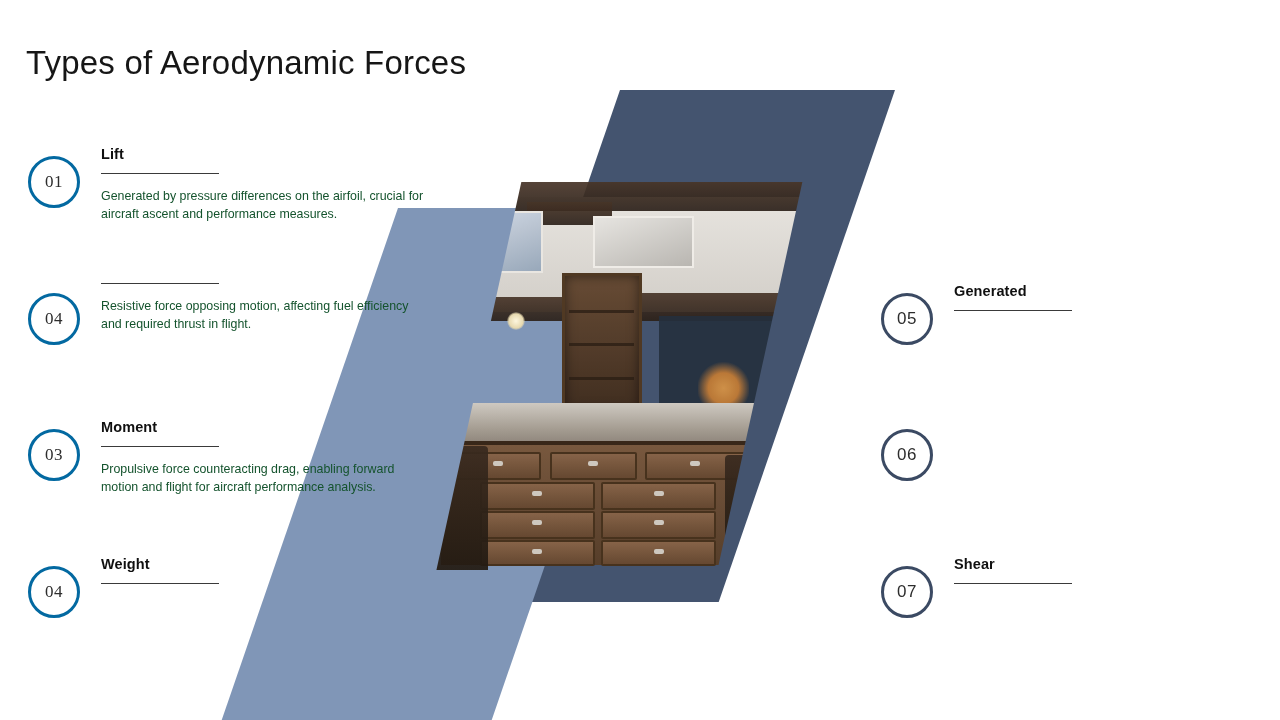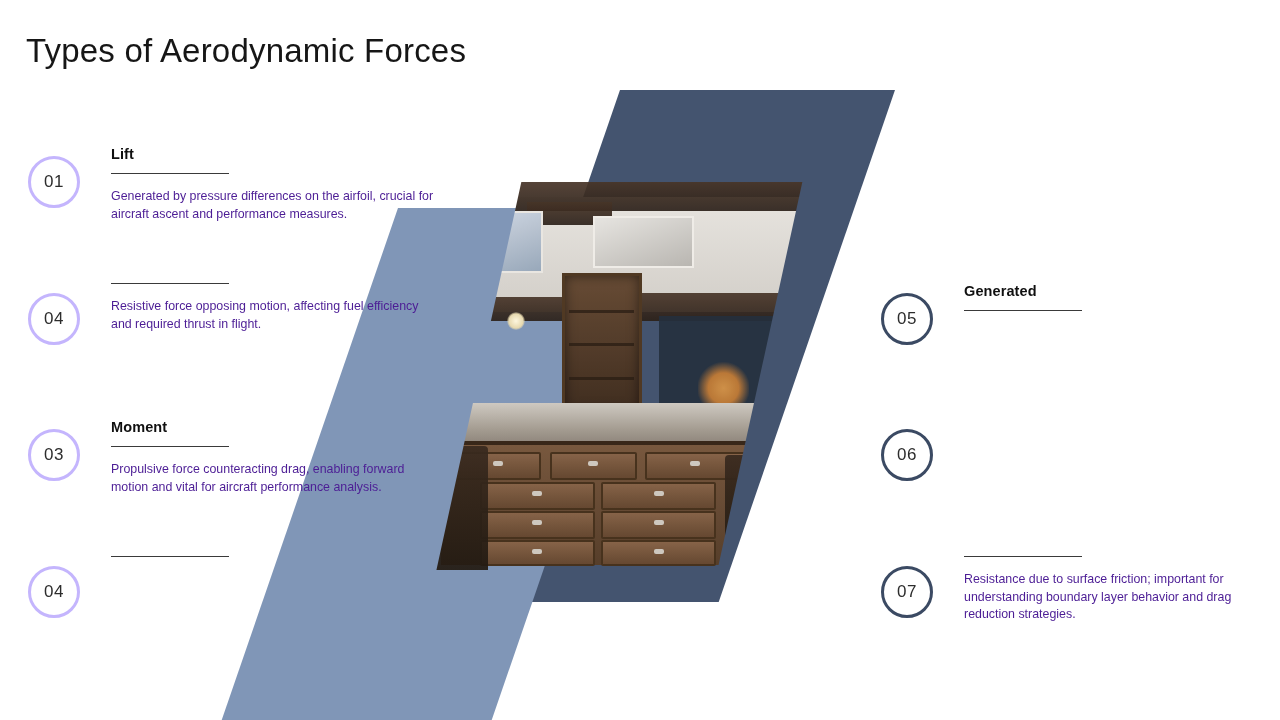--- a/index.html
+++ b/index.html
@@ -13,21 +13,21 @@
     position: relative;
     overflow: hidden;
     font-family: "Liberation Sans", sans-serif;
     color: #1a1a1a;
   }
 
   
   .slide-title {
     position: absolute;
     left: 26px;
-    top: 10px;
+    top: 22px;
     font-size: 33px;
     font-weight: 400;
     letter-spacing: 0.2px;
     color: #161616;
     white-space: nowrap;
   }
 
   
   .shape-layer {
     position: absolute;
@@ -166,44 +166,44 @@
     border-radius: 50%;
     display: flex;
     align-items: center;
     justify-content: center;
     font-size: 17px;
     letter-spacing: 0.5px;
     color: #2d2d2d;
     background: #ffffff;
     box-sizing: border-box;
   }
-  .badge.light { border: 3px solid #c4b5fd; }
+  .badge.light { border: 3px solid #0369a1; font-family: Liberation Serif, serif; }
   .badge.dark  { border: 3px solid #3b4a63; }
 
   .item-body {
-    margin-left: 31px;
+    margin-left: 21px;
     width: 320px;
   }
   .item-title {
     font-size: 14.5px;
     font-weight: bold;
     color: #101010;
     margin: 0 0 11px 0;
     letter-spacing: 0.1px;
   }
   .item-rule {
     width: 118px;
     height: 1px;
     background: #3a3a3a;
     margin-bottom: 14px;
   }
   .item-desc {
     font-size: 12.4px;
     line-height: 1.42;
-    color: #4c1d95;
+    color: #14532d;
     margin: 0;
   }
   .col-left .item-body { width: 325px; }
   .col-right .item-body { width: 312px; }
 
   
   #item-01 { left: 28px; top: 146px; }
   #item-02 { left: 28px; top: 283px; }
   #item-03 { left: 28px; top: 419px; }
   #item-04 { left: 28px; top: 556px; }
@@ -292,42 +292,43 @@
     <div class="item-rule"></div>
     <p class="item-desc">Resistive force opposing motion, affecting fuel efficiency and required thrust in flight.</p>
   </div>
 </div>
 
 <div class="item col-left" id="item-03">
   <div class="badge light">03</div>
   <div class="item-body">
     <p class="item-title">Moment</p>
     <div class="item-rule"></div>
-    <p class="item-desc">Propulsive force counteracting drag, enabling forward motion and vital for aircraft performance analysis.</p>
+    <p class="item-desc">Propulsive force counteracting drag, enabling forward motion and flight for aircraft performance analysis.</p>
   </div>
 </div>
 
 <div class="item col-left" id="item-04">
   <div class="badge light">04</div>
   <div class="item-body">
+    <p class="item-title">Weight</p>
     <div class="item-rule"></div>
   </div>
 </div>
 
 <div class="item col-right" id="item-05">
   <div class="badge dark">05</div>
   <div class="item-body">
     <p class="item-title">Generated</p>
     <div class="item-rule"></div>
   </div>
 </div>
 
 <div class="item col-right" id="item-06">
   <div class="badge dark">06</div>
 </div>
 
 <div class="item col-right" id="item-07">
   <div class="badge dark">07</div>
   <div class="item-body">
-    <div class="item-rule"></div>
-    <p class="item-desc">Resistance due to surface friction; important for understanding boundary layer behavior and drag reduction strategies.</p>
+    <p class="item-title">Shear</p>
+    <div class="item-rule"></div>
   </div>
 </div>
 
 </body></html>

